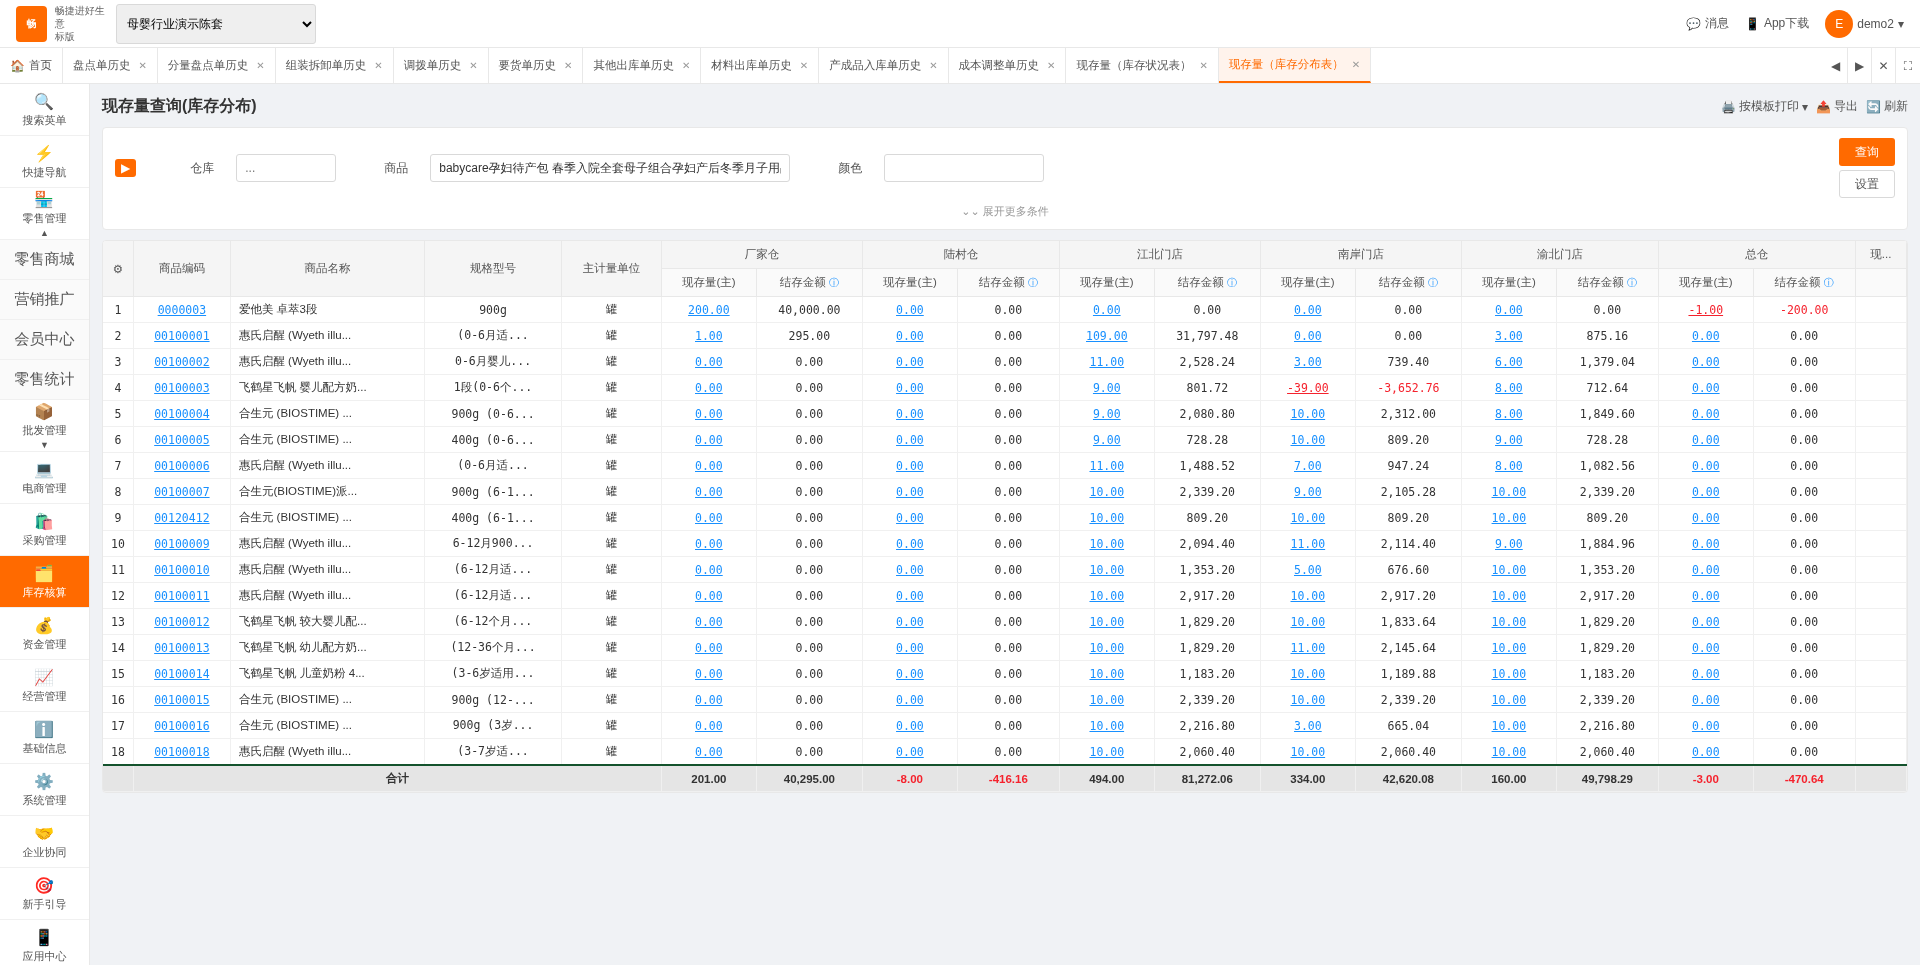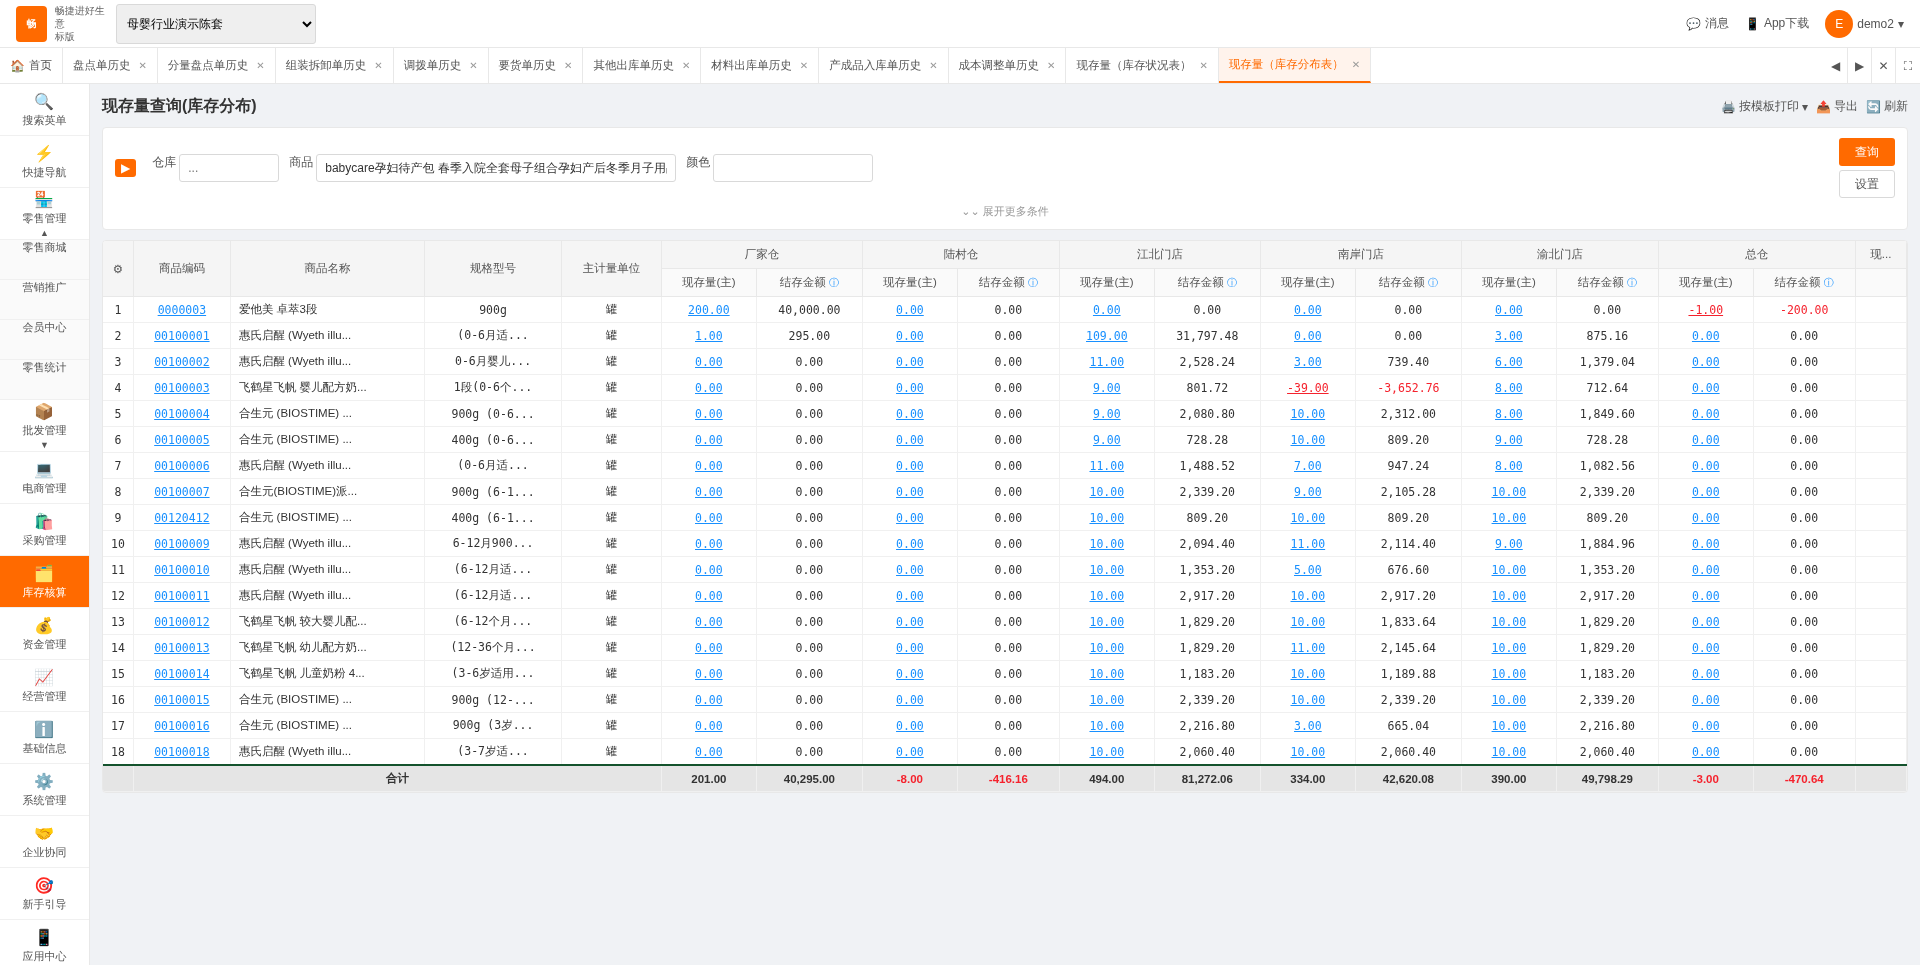--- a/index.html
+++ b/index.html
@@ -45,22 +45,22 @@
     }
     .sidebar-item {
       display: flex; flex-direction: column; align-items: center; justify-content: center;
       height: 52px; cursor: pointer; color: #555; font-size: 11px; gap: 2px;
       border-bottom: 1px solid #f0f0f0;
     }
     .sidebar-item.active { background: #ff6a00; color: #fff; }
     .sidebar-item .s-icon { font-size: 16px; }
     .sidebar-submenu { background: #fafafa; }
     .sidebar-sub-item {
-      display: flex; align-items: flex-start; justify-content: center;
-      height: 40px; cursor: pointer; color: #555; font-size: 11px;
+      display: flex; align-items: center; justify-content: center;
+      height: 40px; cursor: pointer; color: #555; font-size: 15px;
       border-bottom: 1px solid #f0f0f0; padding: 0 8px;
     }
 
     
     .main-content {
       margin-left: 90px; margin-top: 84px; padding: 12px;
       height: calc(100vh - 84px); overflow-y: auto;
     }
 
     
@@ -71,21 +71,21 @@
     .page-title { font-size: 16px; font-weight: bold; color: #333; }
     .title-actions { display: flex; gap: 8px; align-items: center; }
     .btn-link { display: flex; align-items: center; gap: 3px; color: #555; font-size: 12px; cursor: pointer; }
 
     
     .filter-area {
       background: #fff; border: 1px solid #e8e8e8; border-radius: 4px;
       padding: 10px 12px; margin-bottom: 10px;
     }
     .filter-row { display: flex; align-items: center; gap: 10px; flex-wrap: wrap; }
-    .filter-item { display: flex; align-items: flex-start; gap: 3px; }
+    .filter-item { display: flex; align-items: center; gap: 22px; margin-left: 38px; }
     .filter-label { color: #555; font-size: 12px; white-space: nowrap; }
     .filter-input {
       border: 1px solid #d9d9d9; border-radius: 3px; padding: 3px 8px;
       font-size: 12px; height: 28px; background: #fff; color: #333;
     }
     .filter-input-wide { width: 360px; }
     .filter-input-medium { width: 160px; }
     .filter-input-small { width: 100px; }
     .expand-row { text-align: center; margin-top: 6px; }
     .expand-btn { color: #999; font-size: 11px; cursor: pointer; }
@@ -747,21 +747,21 @@
             <td></td>
             <td colspan="4">合计</td>
             <td>201.00</td>
             <td>40,295.00</td>
             <td style="color: rgb(245, 34, 45);">-8.00</td>
             <td style="color: rgb(245, 34, 45);">-416.16</td>
             <td>494.00</td>
             <td>81,272.06</td>
             <td>334.00</td>
             <td>42,620.08</td>
-            <td>390.00</td>
+            <td>160.00</td>
             <td>49,798.29</td>
             <td style="color: rgb(245, 34, 45);">-3.00</td>
             <td style="color: rgb(245, 34, 45);">-470.64</td>
             <td></td>
           </tr>
         </tbody>
     </table>
   </div>
 
 </div>

